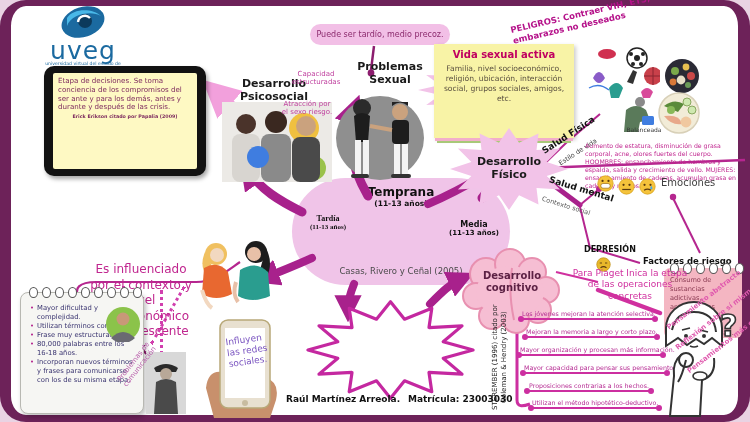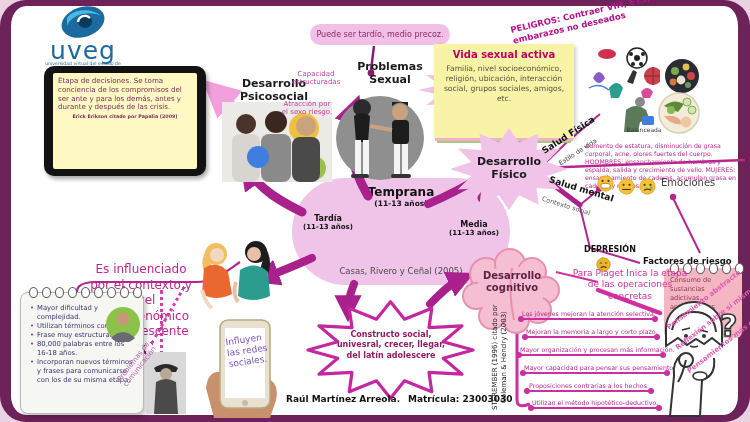--- a/index.html
+++ b/index.html
@@ -225,21 +225,21 @@
         <span></span>
     </div>
     <div style="font-size:6.6px;color:#8a3a52;line-height:1.35;margin-top:3px;">Consumo de sustancias adictivas, antecedentes familiares, enfermedades crónicas, ansiedad.</div>
   </div>
 
   <div class="abs z1" style="left:292px;top:178px;width:218px;height:107px;background:#f0c4e8;border-radius:54px;">
     <div class="abs" style="left:0;top:8px;width:100%;text-align:center;line-height:1.15;">
       <span style="font-size:12px;font-weight:bold;color:#111;display:block;">Temprana</span>
       <span style="font-size:7.5px;font-weight:bold;color:#111;display:block;">(11-13 años)</span>
     </div>
-    <div class="abs" style="left:8px;top:36px;width:56px;text-align:center;line-height:1.15;">
+    <div class="abs" style="left:8px;top:36px;width:56px;text-align:center;line-height:1.15;font-family:Liberation Serif, serif;">
       <span style="font-size:8px;font-weight:bold;color:#111;display:block;">Tardía</span>
       <span style="font-size:7px;font-weight:bold;color:#111;display:block;">(11-13 años)</span>
     </div>
     <div class="abs" style="right:6px;top:42px;width:60px;text-align:center;line-height:1.15;">
       <span style="font-size:8px;font-weight:bold;color:#111;display:block;">Media</span>
       <span style="font-size:7px;font-weight:bold;color:#111;display:block;">(11-13 años)</span>
     </div>
     <div class="abs" style="left:0;bottom:9px;width:100%;text-align:center;font-size:8.5px;color:#4a4a4a;">Casas, Rivero y Ceñal (2005)</div>
   </div>
 
@@ -314,21 +314,20 @@
     <path d="M10,70 q2,-18 16,-16 l44,6 q14,4 10,22 l-6,18 l-56,0 z" fill="#c8906c"></path>
     <rect x="24" y="2" width="50" height="88" rx="8" fill="#e8e0d0" stroke="#b8a878" stroke-width="1.5"></rect>
     <rect x="29" y="10" width="40" height="70" fill="#ffffff"></rect>
     <circle cx="49" cy="85" r="3" fill="#c8bca0"></circle>
   </svg>
   <div class="abs z4" style="left:227px;top:334px;width:46px;font-size:9px;color:#7a54c0;transform:rotate(-8deg);line-height:1.2;">Influyen las redes sociales.</div>
 
   <svg class="abs z2" width="185" height="108" viewBox="-6 -6 112 112" preserveAspectRatio="none" style="left:298px;top:296px;">
     <polygon points="100,50 81.9,58.5 93.3,75 73.3,73.3 75,93.3 58.5,81.9 50,100 41.5,81.9 25,93.3 26.7,73.3 6.7,75 18.1,58.5 0,50 18.1,41.5 6.7,25 26.7,26.7 25,6.7 41.5,18.1 50,0 58.5,18.1 75,6.7 73.3,26.7 93.3,25 81.9,41.5" fill="#ffffff" stroke="#c428a0" stroke-width="3.2" stroke-linejoin="round" vector-effect="non-scaling-stroke"></polygon>
   </svg>
-  <div class="abs z3" style="left:330px;top:330px;width:122px;font-size:8px;font-weight:bold;color:#8f1b63;text-align:center;line-height:1.3;">Constructo social, univesral, crecer, llegar, del latín adolescere</div>
 
   <svg class="abs z2" width="104" height="88" viewBox="0 0 104 88" style="left:460px;top:248px;">
     <circle cx="26" cy="26" r="16" fill="#f6bed3" stroke="#e890b0" stroke-width="2"></circle>
     <circle cx="50" cy="16" r="15" fill="#f6bed3" stroke="#e890b0" stroke-width="2"></circle>
     <circle cx="72" cy="24" r="14" fill="#f6bed3" stroke="#e890b0" stroke-width="2"></circle>
     <circle cx="86" cy="42" r="13" fill="#f6bed3" stroke="#e890b0" stroke-width="2"></circle>
     <circle cx="78" cy="62" r="13" fill="#f6bed3" stroke="#e890b0" stroke-width="2"></circle>
     <circle cx="56" cy="72" r="13" fill="#f6bed3" stroke="#e890b0" stroke-width="2"></circle>
     <circle cx="32" cy="68" r="13" fill="#f6bed3" stroke="#e890b0" stroke-width="2"></circle>
     <circle cx="16" cy="48" r="13" fill="#f6bed3" stroke="#e890b0" stroke-width="2"></circle>

